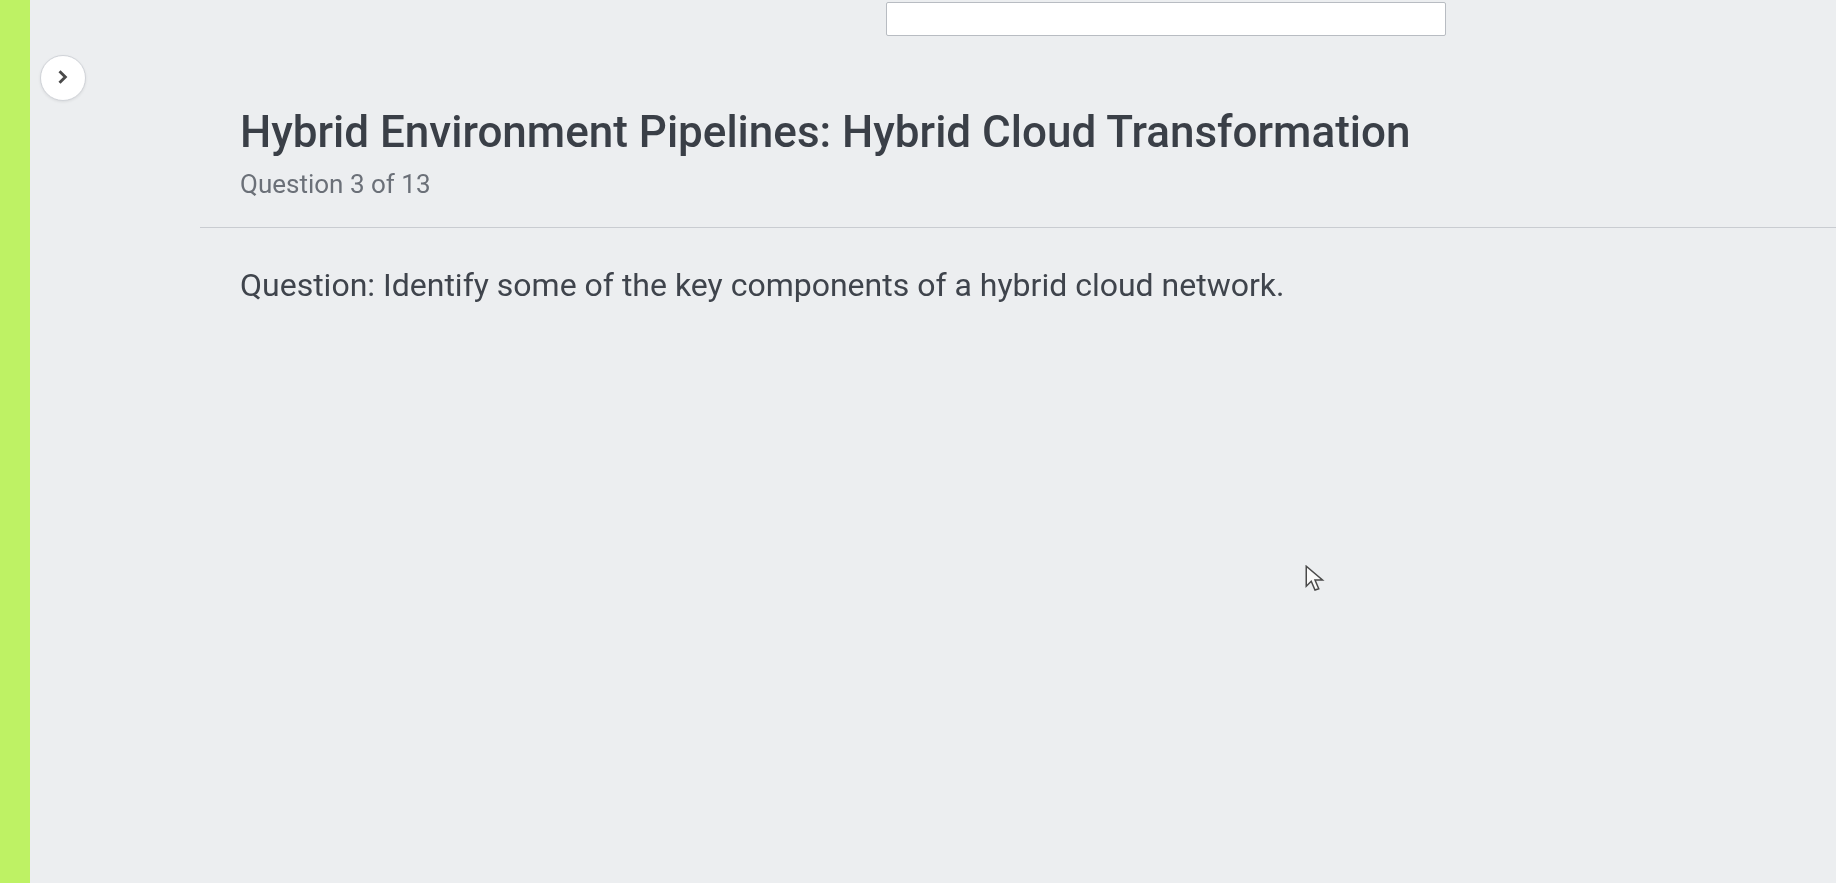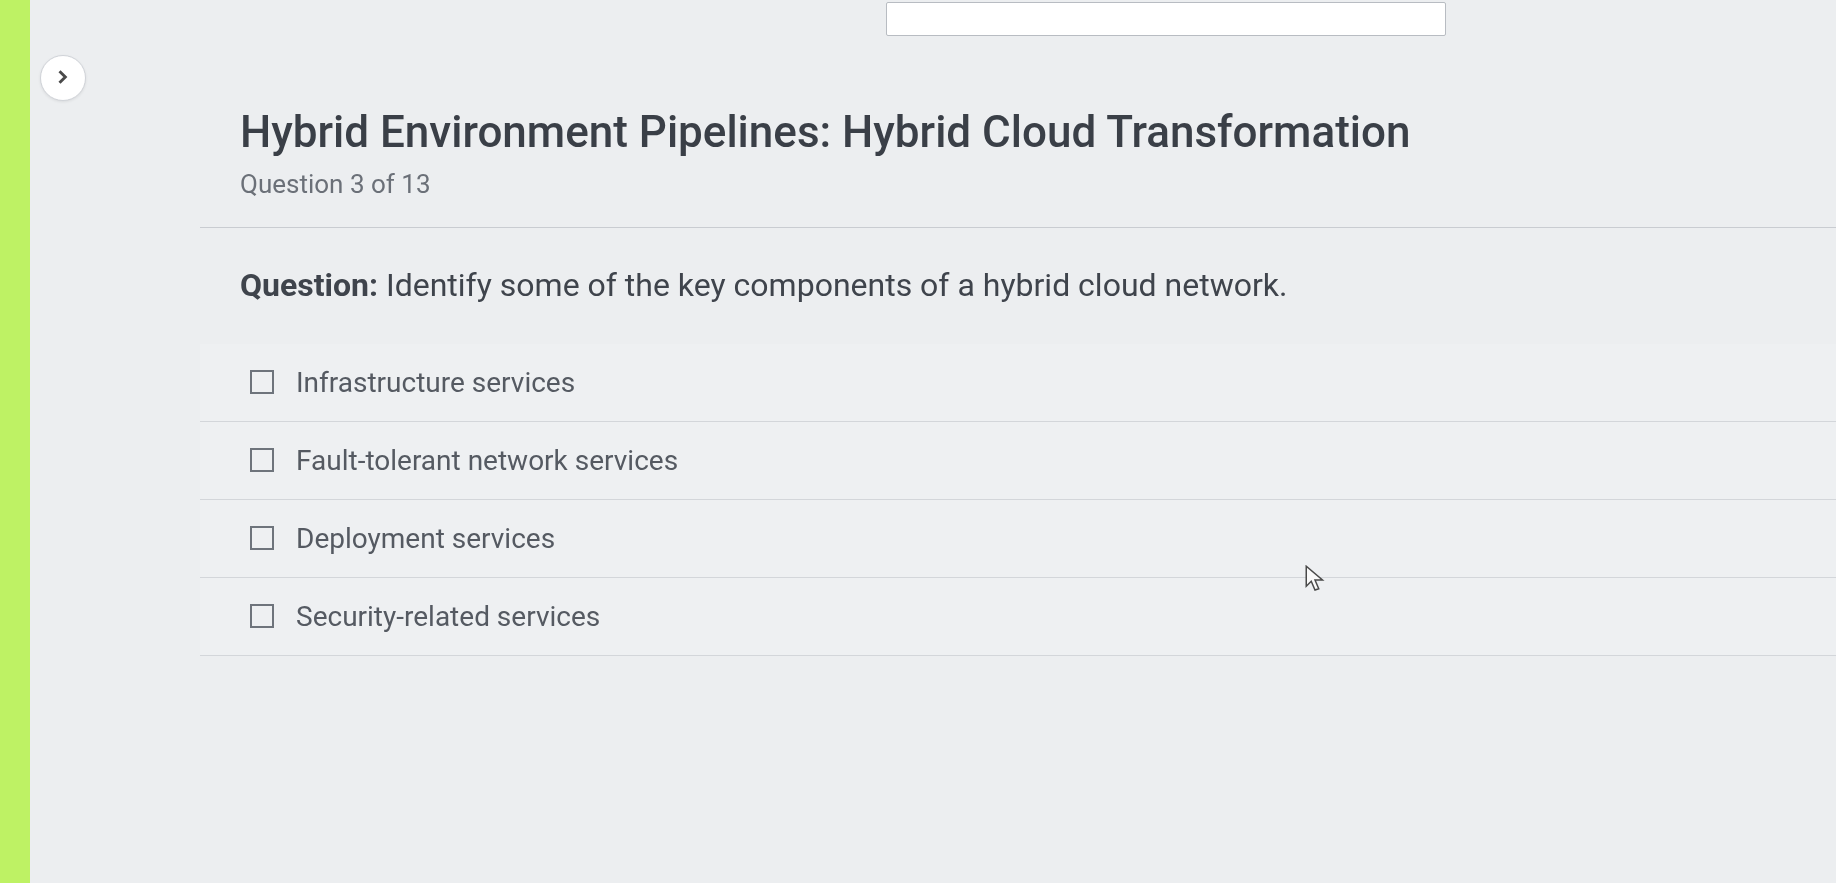--- a/index.html
+++ b/index.html
@@ -80,21 +80,21 @@
   }
   .question-block {
     padding: 38px 40px 40px 40px;
     background: #eceef0;
   }
   .question-text {
     font-size: 32px;
     color: #3f444c;
     font-weight: 400;
   }
-  .question-text .label { font-weight: 700; }
+  .question-text .label { font-weight: 400; }
   .instruction-bar {
     background: #1c2a40;
     color: #e5e8ec;
     padding: 22px 40px;
     font-size: 28px;
   }
   .instruction-bar .label { font-weight: 600; color: #ffffff; }
   .options { }
   .option-row {
     display: flex;
@@ -154,38 +154,20 @@
       <div class="divider"></div>
 
       <div class="question-block">
         <div class="question-text">
           <span class="label">Question:</span>
           <span>Identify some of the key components of a hybrid cloud network.</span>
         </div>
       </div>
 
 
-      <div class="options">
-        <div class="option-row">
-          <div class="checkbox"></div>
-          <div class="option-label">Infrastructure services</div>
-        </div>
-        <div class="option-row">
-          <div class="checkbox"></div>
-          <div class="option-label">Fault-tolerant network services</div>
-        </div>
-        <div class="option-row">
-          <div class="checkbox"></div>
-          <div class="option-label">Deployment services</div>
-        </div>
-        <div class="option-row">
-          <div class="checkbox"></div>
-          <div class="option-label">Security-related services</div>
-        </div>
-      </div>
 
     </div>
 
     <div class="cursor-arrow">
       <svg viewBox="0 0 16 24">
         <path d="M1 1 L1 17 L5 13 L8 20 L11 19 L8 12 L14 12 Z"></path>
       </svg>
     </div>
 
   </div>

